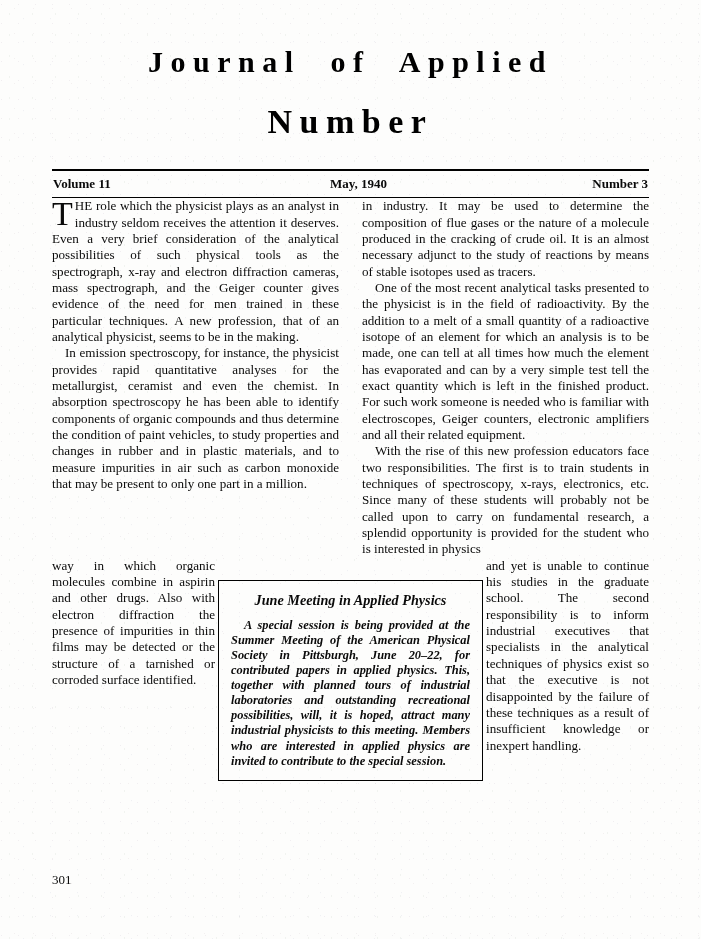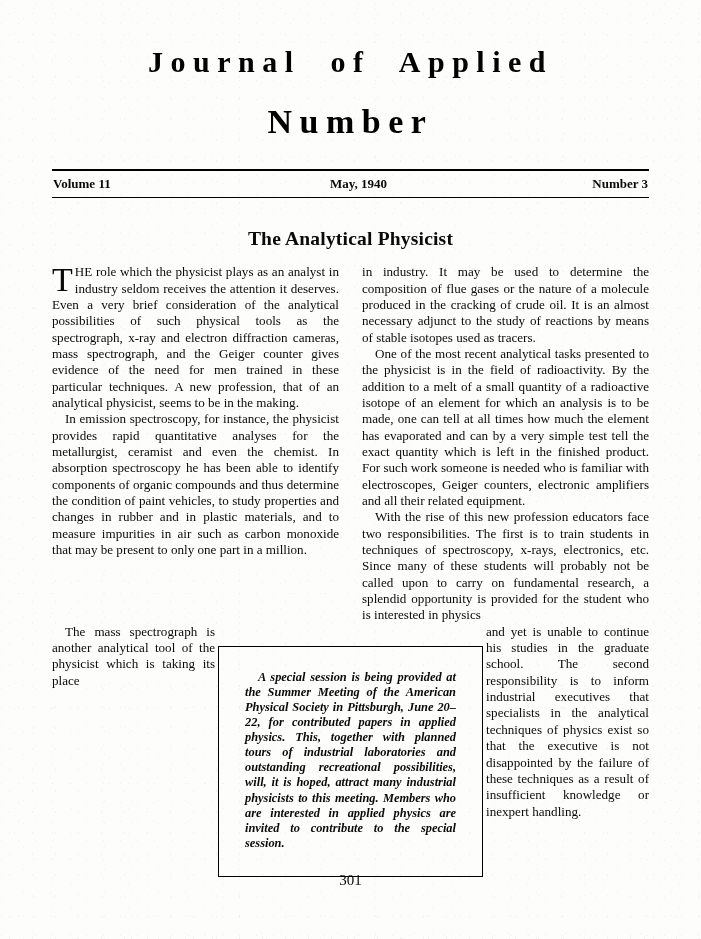--- a/index.html
+++ b/index.html
@@ -151,37 +151,37 @@
     background: transparent;
   }
   .announce-title {
     text-align: center;
     font-style: italic;
     font-weight: bold;
     font-size: 14.2px;
     margin: 2px 0 9px 0;
   }
   .announce-body {
-    margin: 14px;
+    margin: 0;
     font-style: italic;
     font-weight: bold;
     font-size: 12.4px;
     line-height: 15.1px;
     text-align: justify;
     text-indent: 13px;
   }
 
   
   .folio {
     position: absolute;
     left: 0;
     right: 0;
     top: 872px;
-    text-align: center;
-    font-size: 15px;
+    text-align: left;
+    font-size: 13px;
   }
 </style>
 </head>
 <body>
 
 <div class="page"></div>
 
 <div class="content">
 
   <div class="masthead">
@@ -194,49 +194,49 @@
   <div class="issue-bar-wrap">
     <div class="issue-bar">
       <span>Volume 11</span>
       <span class="issue-center">May, 1940</span>
       <span>Number 3</span>
     </div>
   </div>
 
   <div class="rule-thin"></div>
 
-  <div class="article-title">The Analytical Physicist</div>
 
   <div class="cols">
 
     <div class="col">
       <p class="body drop"><span class="dropcap">T</span><span>HE role which the physicist plays as an analyst in industry seldom receives the attention it deserves. Even a very brief consideration of the analytical possibilities of such physical tools as the spectrograph, x-ray and electron diffraction cameras, mass spectrograph, and the Geiger counter gives evidence of the need for men trained in these particular techniques. A new profession, that of an analytical physicist, seems to be in the making.</span></p>
       <p class="body">In emission spectroscopy, for instance, the physicist provides rapid quantitative analyses for the metallurgist, ceramist and even the chemist. In absorption spectroscopy he has been able to identify components of organic compounds and thus determine the condition of paint vehicles, to study properties and changes in rubber and in plastic materials, and to measure impurities in air such as carbon monoxide that may be present to only one part in a million.</p>
     </div>
 
     <div class="col">
       <p class="body noindent">in industry. It may be used to determine the composition of flue gases or the nature of a molecule produced in the cracking of crude oil. It is an almost necessary adjunct to the study of reactions by means of stable isotopes used as tracers.</p>
       <p class="body">One of the most recent analytical tasks presented to the physicist is in the field of radioactivity. By the addition to a melt of a small quantity of a radioactive isotope of an element for which an analysis is to be made, one can tell at all times how much the element has evaporated and can by a very simple test tell the exact quantity which is left in the finished product. For such work someone is needed who is familiar with electroscopes, Geiger counters, electronic amplifiers and all their related equipment.</p>
       <p class="body">With the rise of this new profession educators face two responsibilities. The first is to train students in techniques of spectroscopy, x-rays, electronics, etc. Since many of these students will probably not be called upon to carry on fundamental research, a splendid opportunity is provided for the student who is interested in physics</p>
     </div>
 
   </div>
 
   <div class="wrap-zone">
 
     <div class="wrap-cols">
       <div class="col-narrow">
-        <p class="body">The mass spectrograph is another analytical tool of the physicist which is taking its place</p>
+        <p class="body noindent">way in which organic molecules combine in aspirin and other drugs. Also with electron diffraction the presence of impurities in thin films may be detected or the structure of a tarnished or corroded surface identified.</p>
       </div>
       <div class="col-narrow">
         <p class="body noindent">and yet is unable to continue his studies in the graduate school. The second responsibility is to inform industrial executives that specialists in the analytical techniques of physics exist so that the executive is not disappointed by the failure of these techniques as a result of insufficient knowledge or inexpert handling.</p>
       </div>
     </div>
 
     <div class="announce">
+      <div class="announce-title">June Meeting in Applied Physics</div>
       <p class="announce-body">A special session is being provided at the Summer Meeting of the American Physical Society in Pittsburgh, June 20–22, for contributed papers in applied physics. This, together with planned tours of industrial laboratories and outstanding recreational possibilities, will, it is hoped, attract many industrial physicists to this meeting. Members who are interested in applied physics are invited to contribute to the special session.</p>
     </div>
 
   </div>
 
   <div class="folio">301</div>
 
 </div>
 
 </body></html>

